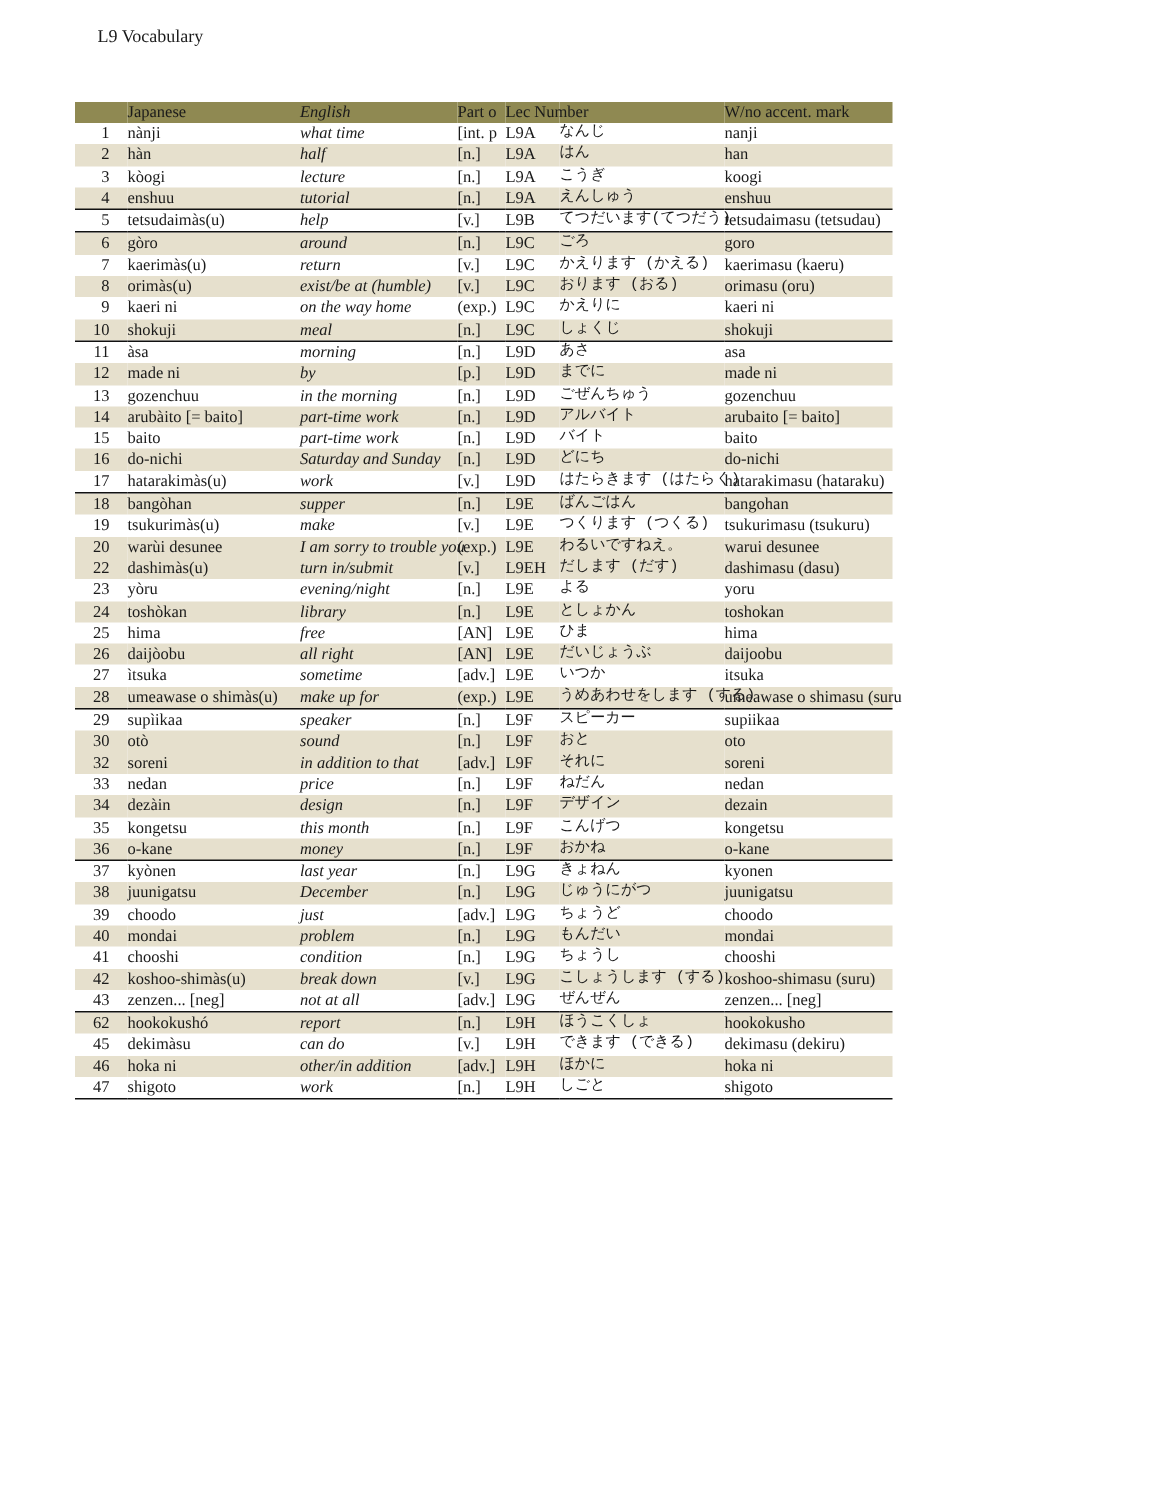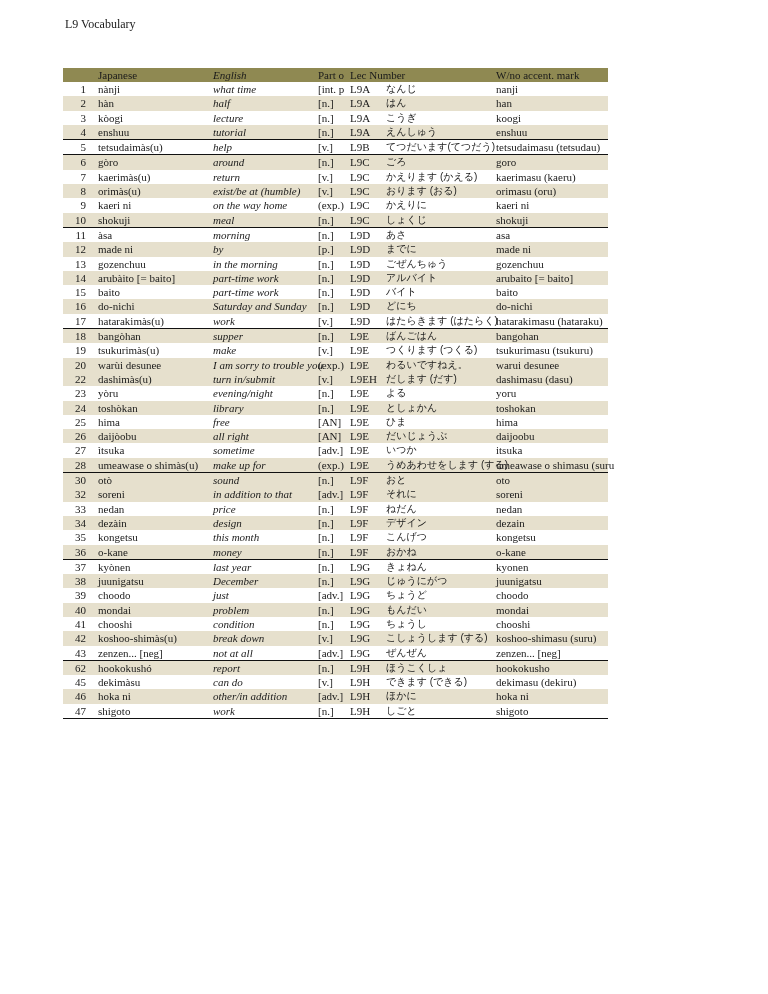--- a/index.html
+++ b/index.html
@@ -18,21 +18,21 @@
     overflow: hidden;
   }
   .doc-title {
     position: absolute;
     left: 65px; top: 17px;
     font-size: 12px;
     white-space: nowrap;
   }
   .vocab-table {
     position: absolute;
-    left: 63px; top: 68px;
+    left: 50px; top: 68px;
     width: 545px;
     border-collapse: collapse;
     table-layout: fixed;
   }
   .vocab-table th, .vocab-table td {
     font-family: "Liberation Serif", serif;
     font-size: 11px;
     font-weight: normal;
     height: 14.3px;
     line-height: 14.3px;
@@ -51,21 +51,21 @@
   .vocab-table tr.group-end td { border-bottom: 1.5px solid var(--line); }
   .col-num    { width: 35px;  text-align: right; padding-right: 12px; }
   td.col-num  { text-align: right; padding-right: 12px; }
   .col-japanese { width: 115px; padding-left: 3px; }
   .col-english  { width: 105px; padding-left: 3px; font-style: italic; }
   .col-part     { width: 32px;  padding-left: 2px; }
   .col-lec      { width: 36px;  padding-left: 3px; }
   .col-kana     { width: 110px; padding-left: 3px; }
   .col-plain    { width: 112px; padding-left: 3px; }
   td.col-kana {
-    font-family: Liberation Sans, sans-serif;
+    font-family: Liberation Mono, monospace;
     font-size: 10px;
   }
 </style>
 </head>
 <body>
 
 <div class="doc-title">L9 Vocabulary</div>
 
 <table class="vocab-table">
   <colgroup>
@@ -325,20 +325,29 @@
       </tr>
       <tr class="alt group-end">
         <td class="col-num">28</td>
         <td class="col-japanese">umeawase o shimàs(u)</td>
         <td class="col-english">make up for</td>
         <td class="col-part">(exp.)</td>
         <td class="col-lec">L9E</td>
         <td class="col-kana">うめあわせをします (する)</td>
         <td class="col-plain">umeawase o shimasu (suru</td>
       </tr>
+      <tr>
+        <td class="col-num">29</td>
+        <td class="col-japanese">supìikaa</td>
+        <td class="col-english">speaker</td>
+        <td class="col-part">[n.]</td>
+        <td class="col-lec">L9F</td>
+        <td class="col-kana">スピーカー</td>
+        <td class="col-plain">supiikaa</td>
+      </tr>
       <tr class="alt">
         <td class="col-num">30</td>
         <td class="col-japanese">otò</td>
         <td class="col-english">sound</td>
         <td class="col-part">[n.]</td>
         <td class="col-lec">L9F</td>
         <td class="col-kana">おと</td>
         <td class="col-plain">oto</td>
       </tr>
       <tr class="alt">

